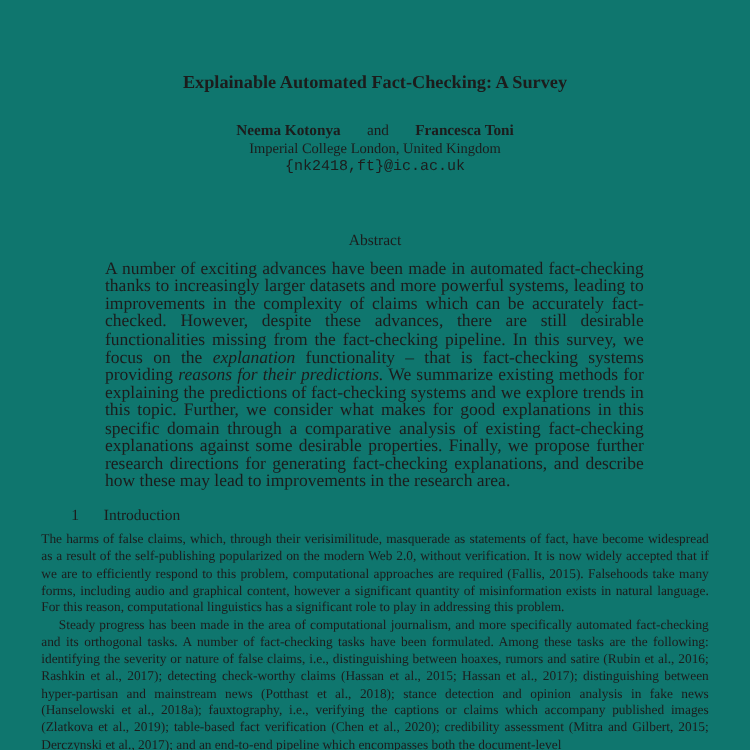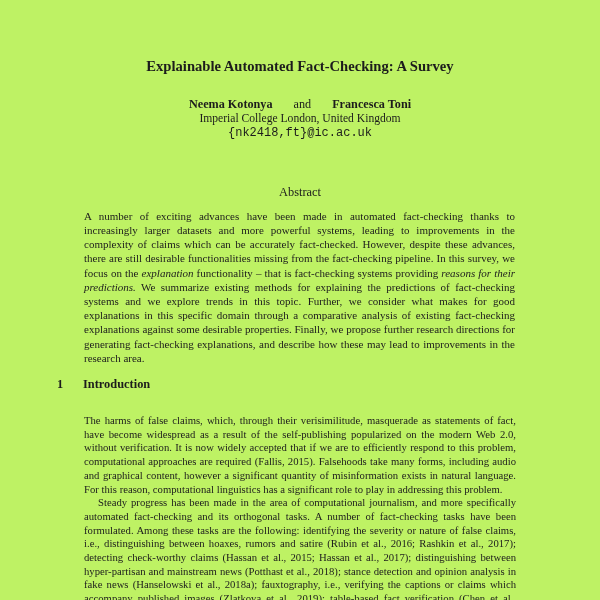--- a/index.html
+++ b/index.html
@@ -3,21 +3,21 @@
 <meta charset="utf-8">
 <style>
   html, body {
     margin: 0;
     padding: 0;
     background: #ffffff;
   }
   .page {
     width: 600px;
     height: 600px;
-    background: #bef264;
+    background: #0f766e;
     overflow: hidden;
     position: relative;
     font-family: "Liberation Serif", serif;
     color: #1c1c1c;
   }
   .title {
     margin: 57px 40px 0;
     text-align: center;
     font-size: 14.6px;
     line-height: 19px;
@@ -38,35 +38,35 @@
   }
   .abstract-heading {
     text-align: center;
     font-weight: 400;
     font-size: 12.4px;
     margin: 44px 0 9px;
   }
   .abstract-body {
     margin: 0 85px 0 84px;
     text-align: justify;
-    font-size: 11px;
+    font-size: 14px;
     line-height: 14.2px;
   }
   .italic { font-style: italic; }
   .section-heading {
-    margin: 12px 57px 22px;
+    margin: 12px 57px 5px;
     font-size: 12.4px;
-    font-weight: 700;
+    font-weight: 400;
   }
   .sec-num {
     display: inline-block;
     min-width: 26px;
   }
   .body-par {
-    margin: 0 84px;
+    margin: 0 33px;
     text-align: justify;
     font-size: 10.7px;
     line-height: 13.7px;
   }
   .indent { text-indent: 14px; }
 </style>
 </head>
 <body>
 
 <div class="page">

